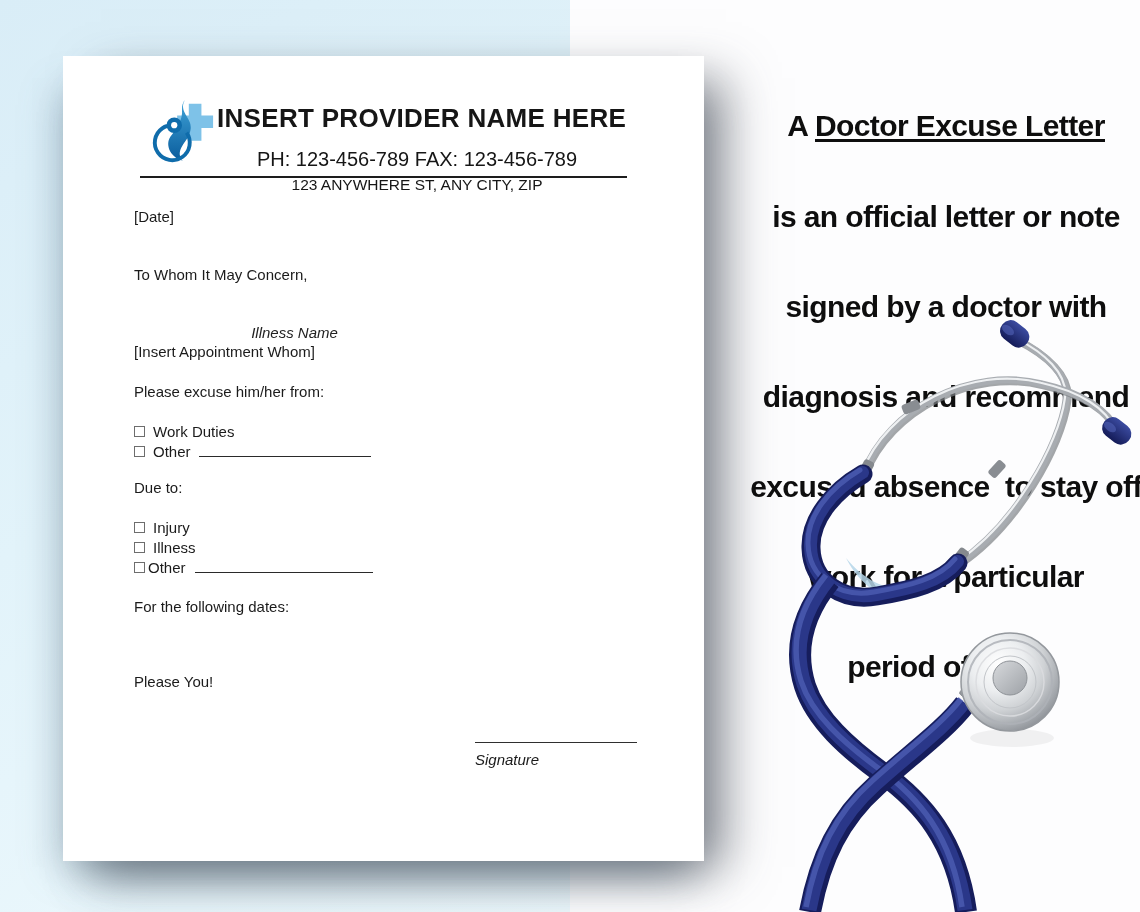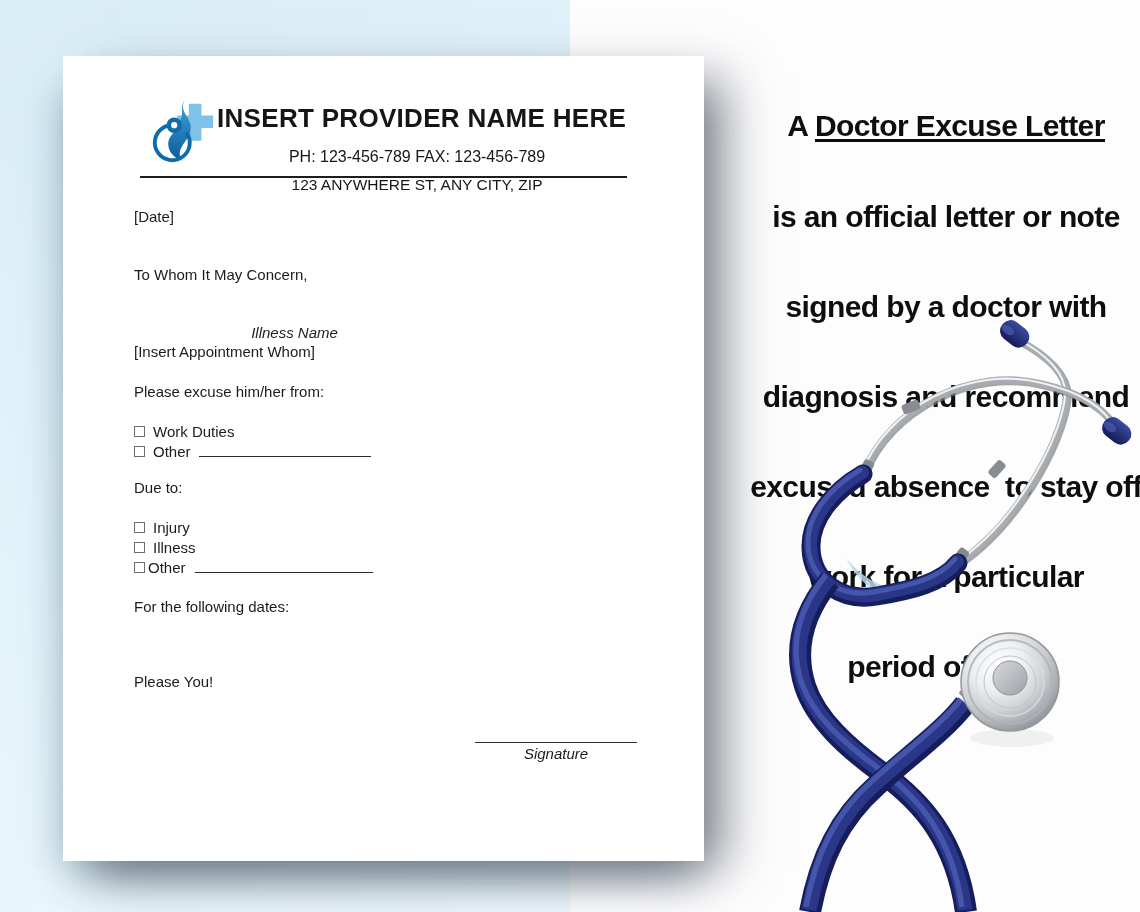--- a/index.html
+++ b/index.html
@@ -21,28 +21,28 @@
     box-shadow:
       30px 14px 46px -8px rgba(70,75,85,.55),
       10px 30px 40px -12px rgba(75,90,105,.45),
       -18px 22px 36px -14px rgba(95,125,150,.35);
   }
   .page-inner{position:absolute;inset:0;color:#1b1b1b;font-size:15px;}
   .logo{position:absolute;left:85px;top:40px;width:68px;height:72px;}
   .hdr{position:absolute;left:154px;top:0;width:400px;text-align:center;}
   .hdr-name{position:absolute;left:0;top:47px;width:400px;font-size:26px;font-weight:bold;letter-spacing:.3px;color:#161616;white-space:nowrap;}
   .hdr-addr{position:absolute;left:0;top:76px;width:400px;font-size:15.5px;color:#161616;margin-top:44px;}
-  .hdr-phone{position:absolute;left:0;top:92px;width:400px;font-size:16px;color:#161616;}
+  .hdr-phone{position:absolute;left:0;top:92px;width:400px;font-size:20px;color:#161616;}
   .hdr-rule{position:absolute;left:77px;top:120px;width:487px;height:2px;background:#1d1d1d;}
   .bl{position:absolute;left:71px;white-space:nowrap;line-height:19px;}
   .blank{display:inline-block;border-bottom:1.5px solid #2a2a2a;height:13px;vertical-align:baseline;}
   .cbx{display:inline-block;width:9px;height:9px;border:1.2px solid #6d6d6d;background:#fff;margin-right:8px;}
   .cbx.tight{margin-right:3px;}
   .pn{position:absolute;left:146px;top:268px;width:171px;text-align:center;font-style:italic;color:#222;}
-  .sig{position:absolute;left:412px;top:686px;width:162px;border-top:1.5px solid #2f2f2f;text-align:center;font-style:italic;padding-top:2px;}
+  .sig{position:absolute;left:412px;top:686px;width:162px;border-top:1.5px solid #2f2f2f;text-align:left;font-style:italic;padding-top:8px;}
   
   .headline{
     position:absolute;left:750px;top:51px;width:392px;text-align:center;
     font-weight:bold;font-size:30px;line-height:30px;letter-spacing:-.6px;color:#0e0e0e;white-space:pre;
   }
   .headline .u{display:inline-block;border-bottom:3.5px solid #0e0e0e;line-height:27px;}
   .steth{position:absolute;left:760px;top:290px;width:380px;height:622px;}
 </style>
 </head>
 <body>

